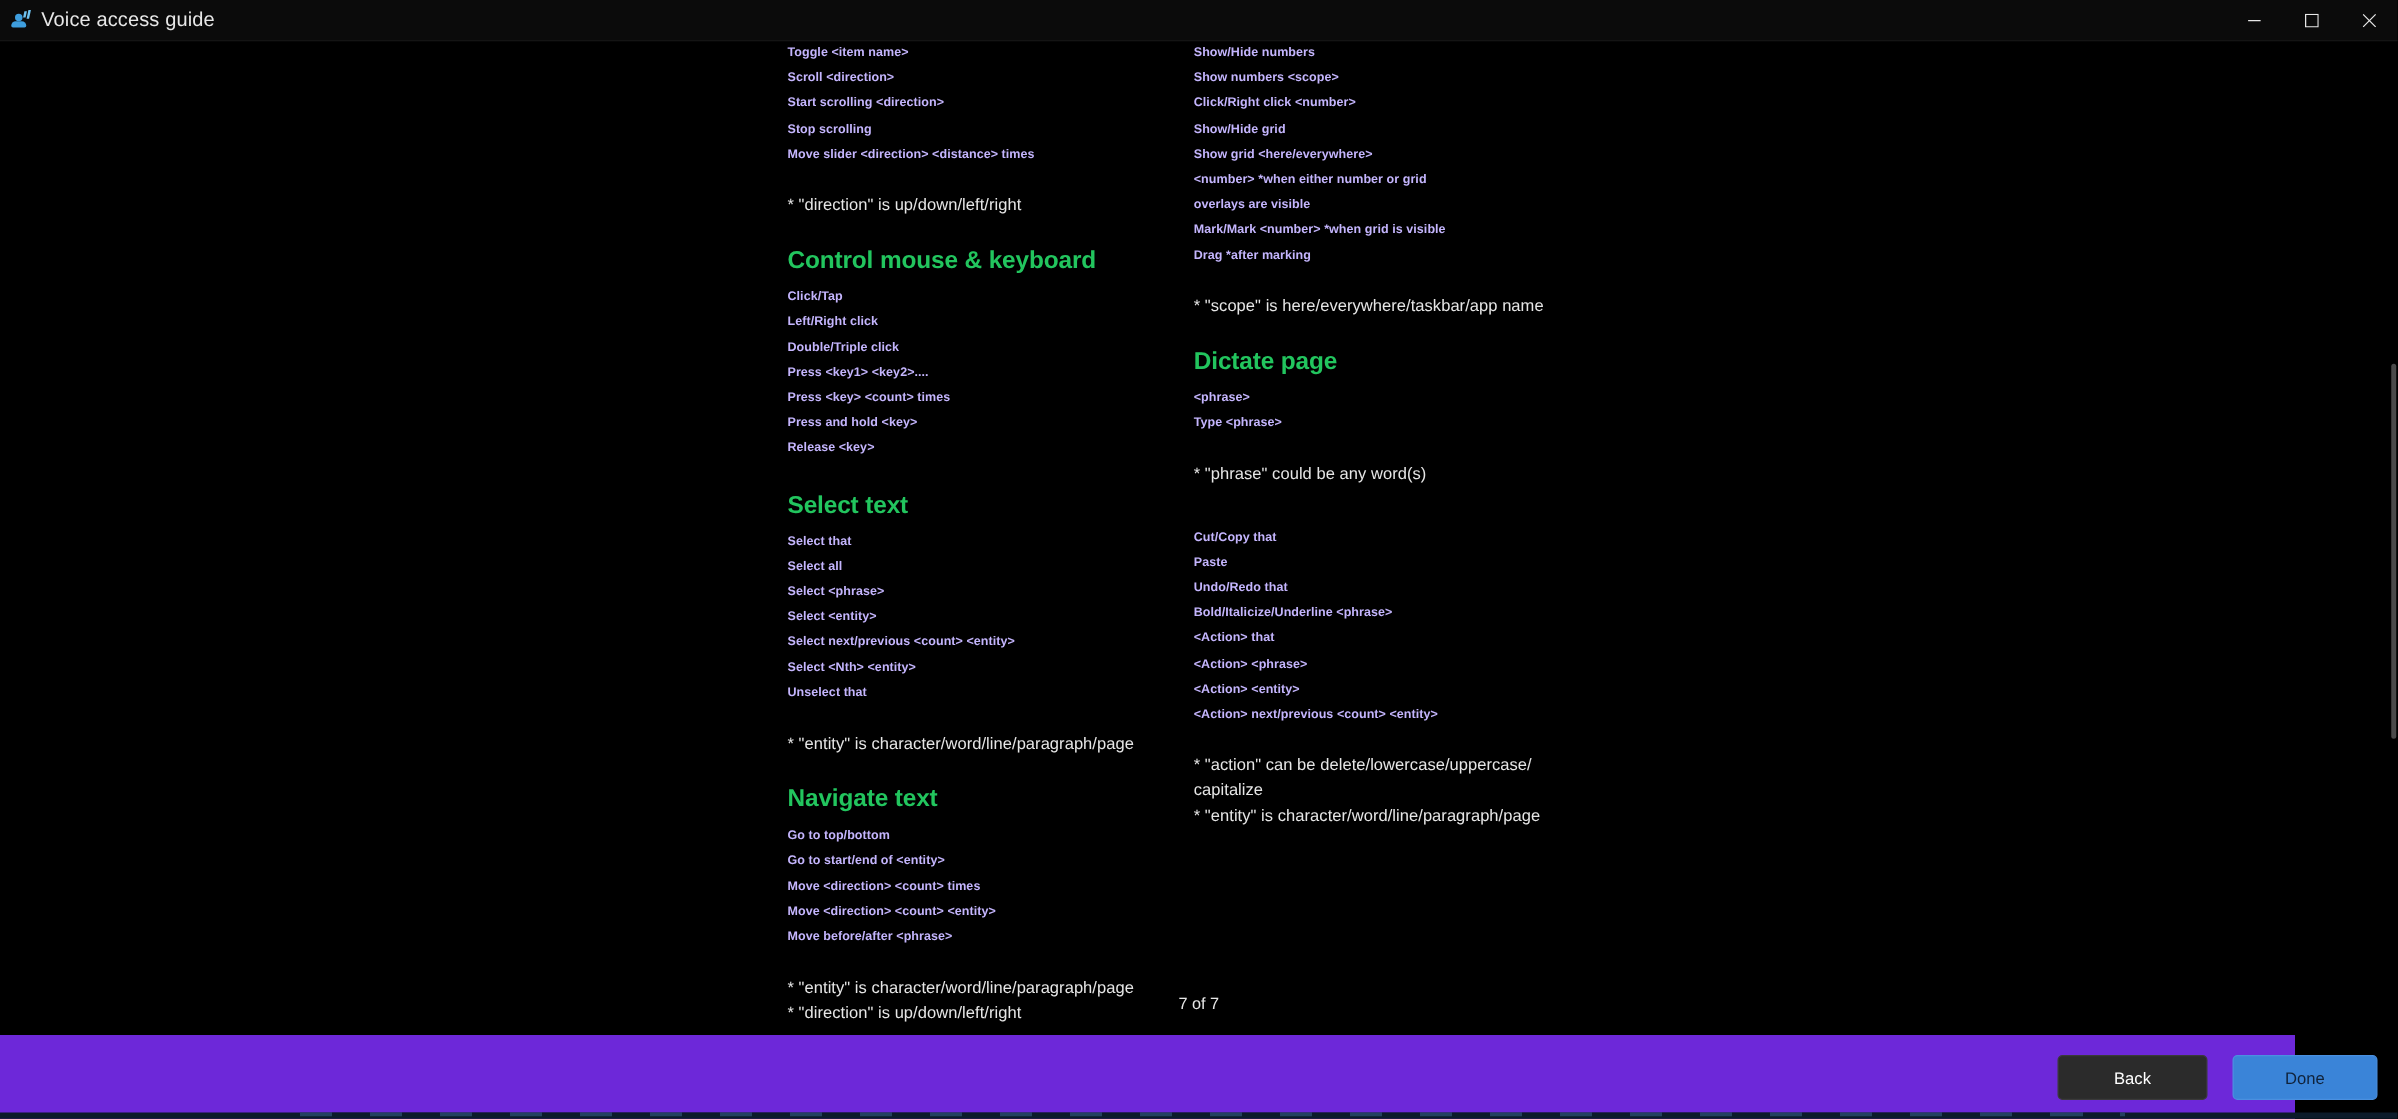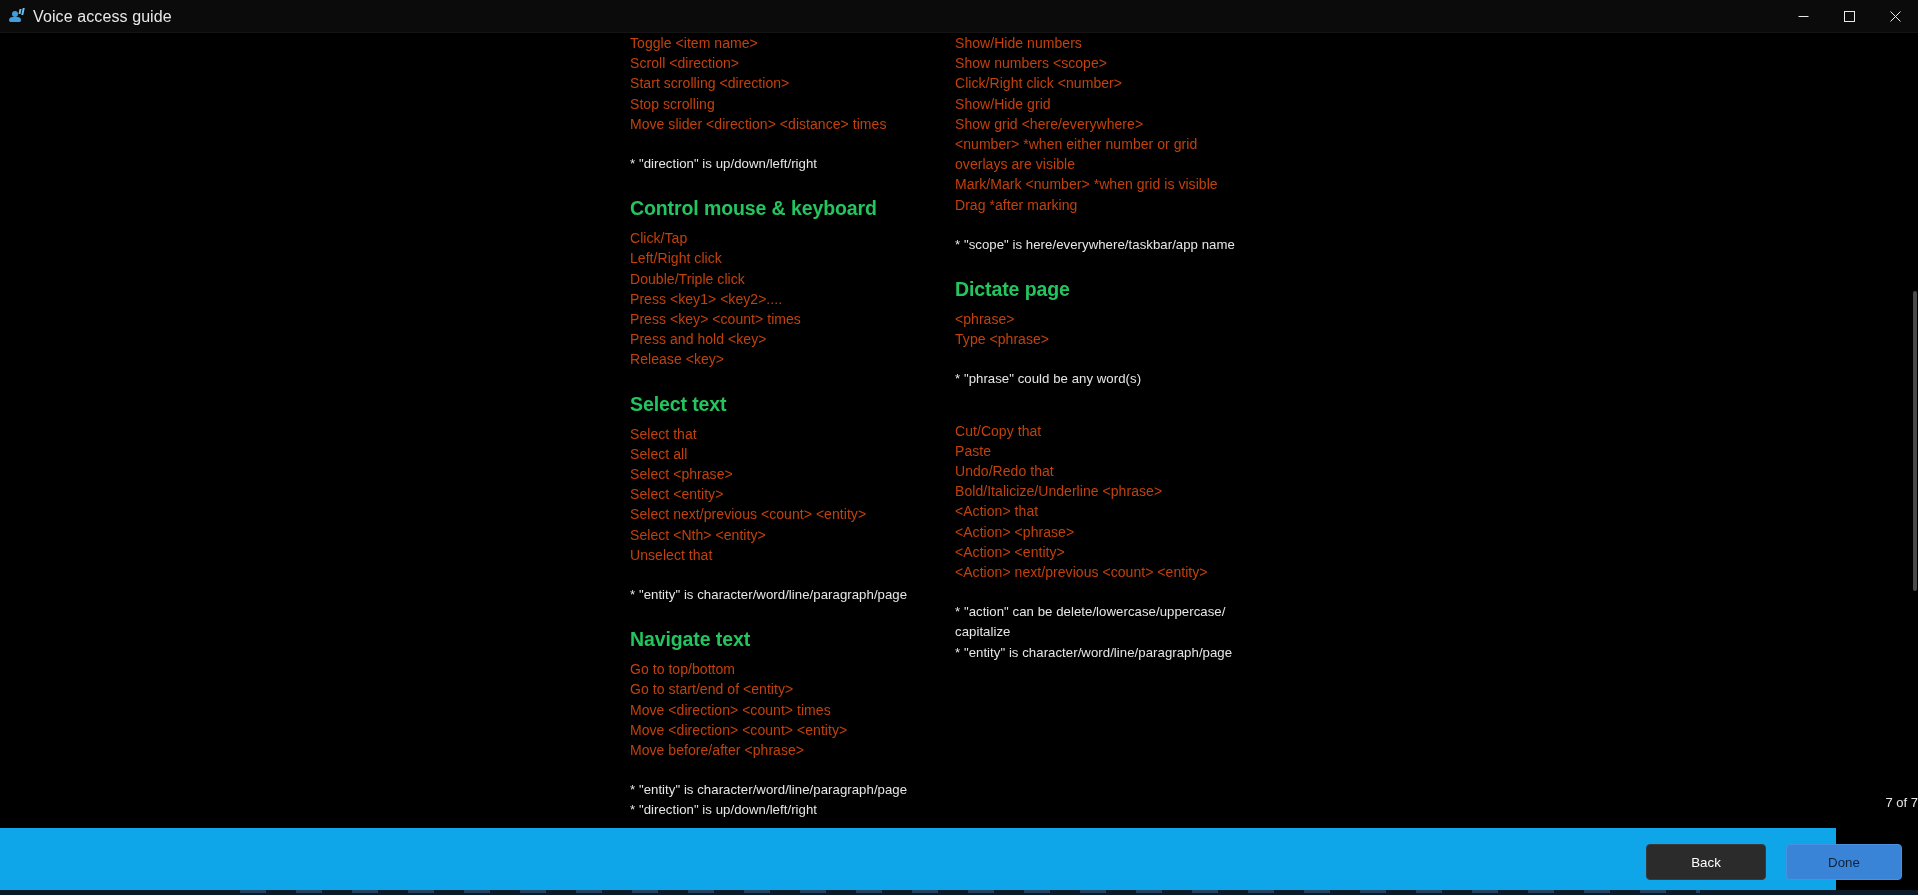--- a/index.html
+++ b/index.html
@@ -102,55 +102,56 @@
   .col-right { left: 955px; width: 330px; }
 
   .section-title {
     font-size: 19.5px;
     font-weight: bold;
     color: #22c55e;
     letter-spacing: -0.1px;
     white-space: nowrap;
   }
   .cmd {
-    font-size: 14px;
-    color: #c2410c;
+    font-size: 10px;
+    color: #c4b5fd;
     line-height: 20.2px;
     white-space: nowrap;
     letter-spacing: 0.05px;
+    font-weight: bold;
   }
   .note {
     font-size: 13.2px;
     color: #e6e6e6;
     line-height: 20.2px;
     white-space: nowrap;
     letter-spacing: 0.05px;
   }
   .cmd-list { margin: 0; }
   .gap-before-title { height: 23px; }
   .gap-before-note { height: 20px; }
   .gap-after-title { height: 8px; }
 
   
   .pager {
     position: absolute;
     left: 0;
     top: 795px;
     width: 1918px;
-    text-align: right;
+    text-align: center;
     font-size: 13px;
     color: #e6e6e6;
   }
   .footer {
     position: absolute;
     left: 0;
     top: 828px;
     width: 1836px;
     height: 67px;
-    background: #0ea5e9;
+    background: #6d28d9;
   }
   .btn {
     position: absolute;
     top: 16px;
     height: 36px;
     border-radius: 4px;
     font-size: 13.3px;
     display: flex;
     align-items: center;
     justify-content: center;

